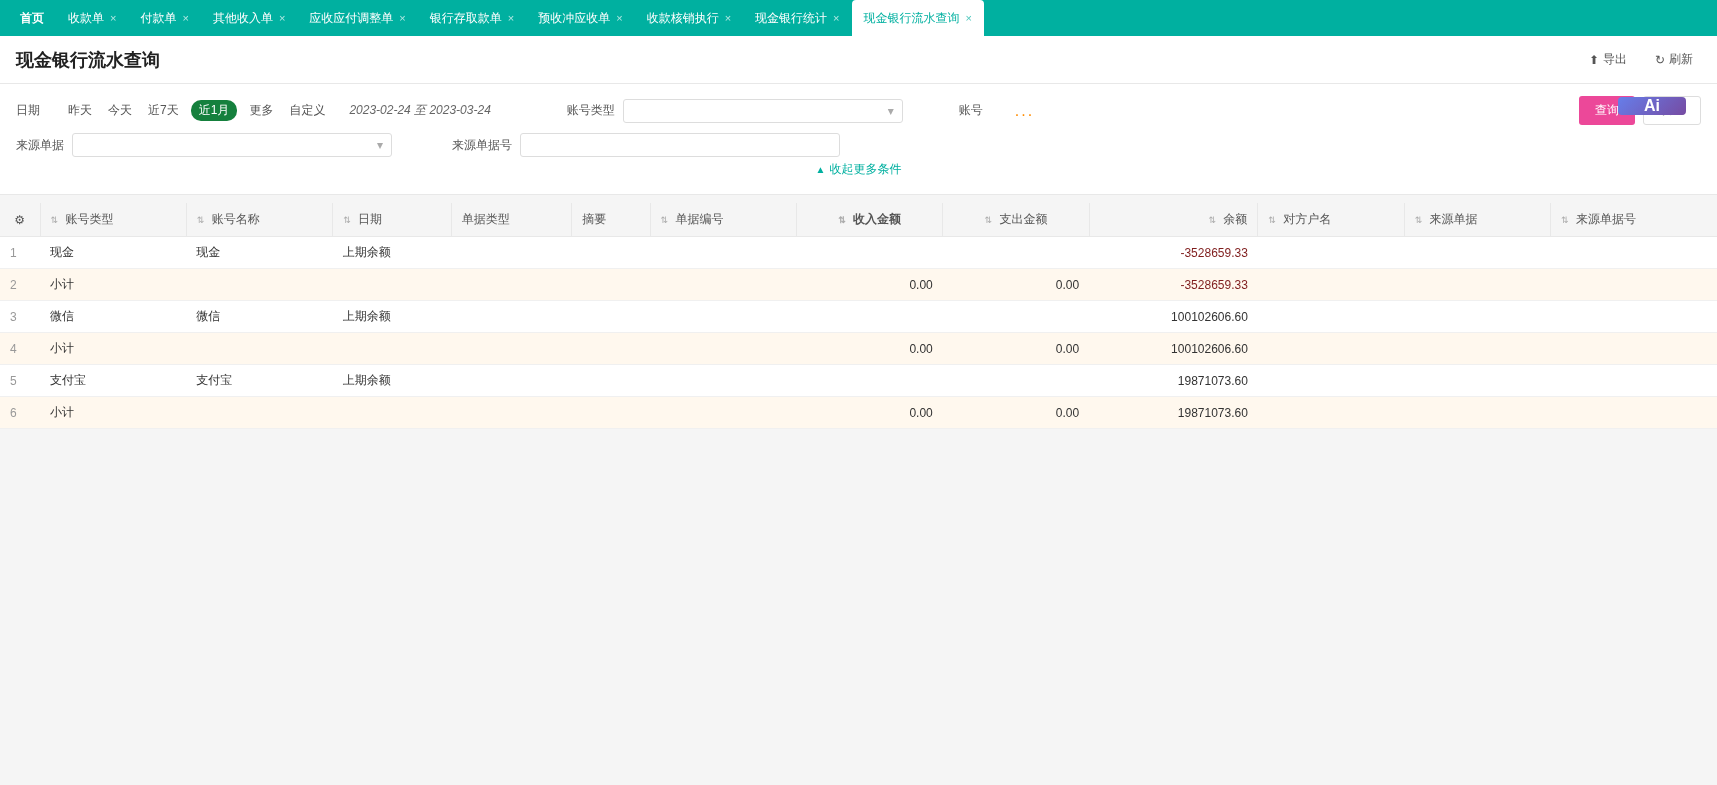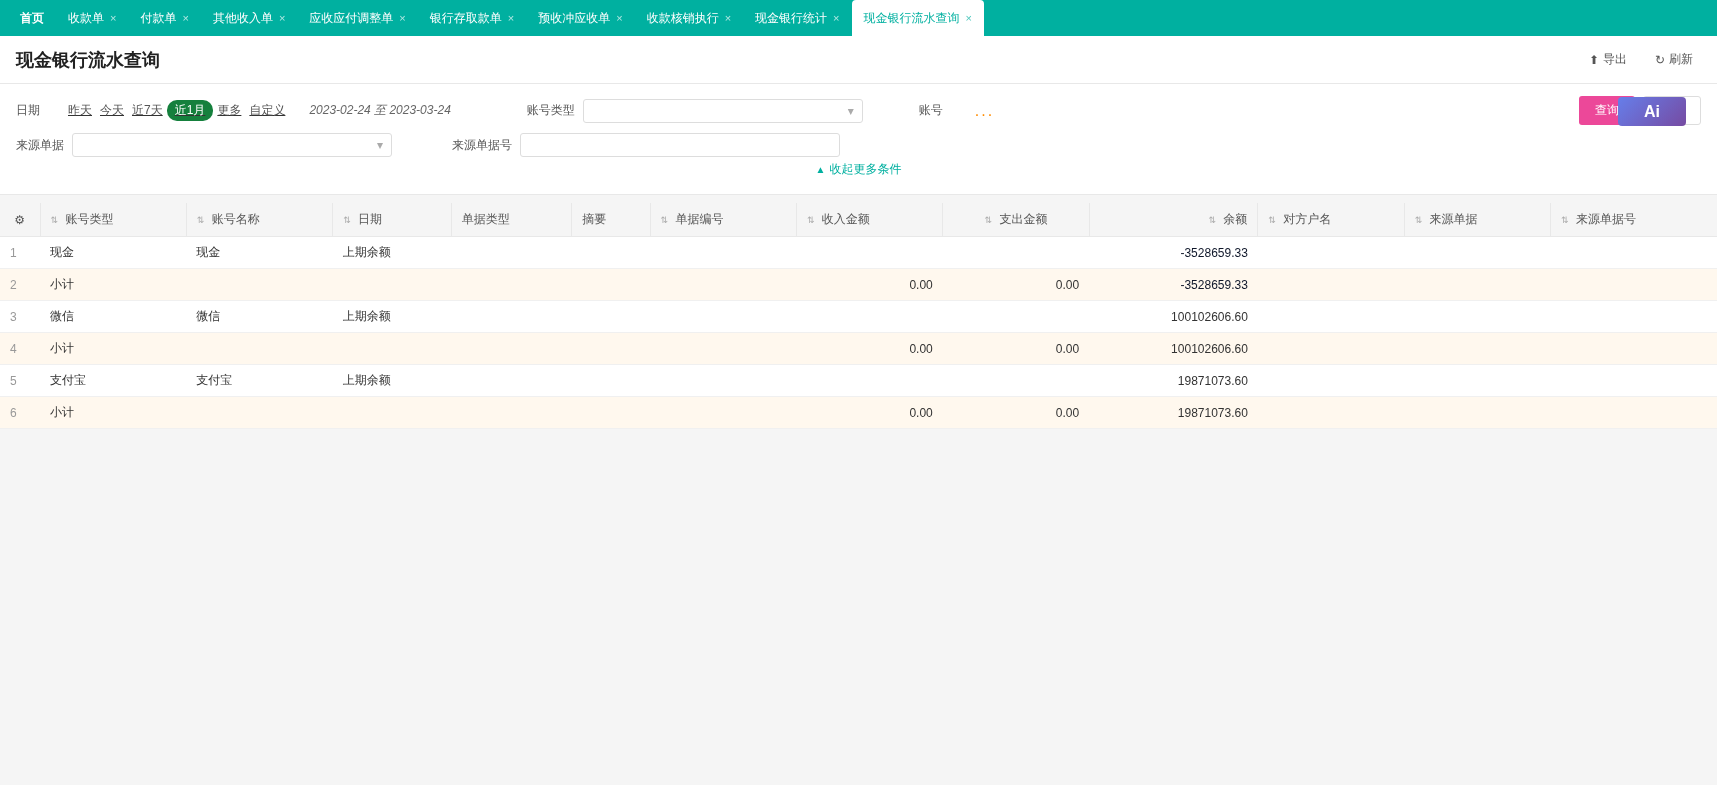--- a/index.html
+++ b/index.html
@@ -70,21 +70,21 @@
     
     .ai-badge {
       position: fixed;
       top: 97px;
       right: 31px;
       background: linear-gradient(135deg, #667eea 0%, #764ba2 100%);
       color: white;
       font-weight: bold;
       font-size: 16px;
       width: 68px;
-      height: 29px;
+      height: 18px;
       display: flex;
       align-items: center;
       justify-content: center;
       border-radius: 4px;
     }
 
     
     .filter-area {
       background: #fff;
       padding: 12px 16px;
@@ -98,21 +98,21 @@
     }
     .filter-label {
       color: #555;
       font-size: 12px;
       white-space: nowrap;
       min-width: 40px;
     }
     .date-options {
       display: flex;
       align-items: flex-start;
-      text-decoration: underline;
+      gap: 8px;
     }
     .date-option {
       color: #555;
       cursor: pointer;
       font-size: 12px;
       padding: 2px 4px;
     }
     .date-option.active {
       background: #15803d;
       color: #fff;
@@ -221,21 +221,21 @@
     thead th .sort-arrows { color: #aaa; font-size: 9px; margin-right: 4px; }
     
     tbody tr { border-bottom: 1px solid #f0f0f0; }
     tbody tr.subtotal { background: #fff8ee; }
     tbody td {
       padding: 7px 10px;
       white-space: nowrap;
       color: #333;
     }
     tbody td.number { text-align: right; }
-    tbody td.negative { color: #0f172a; }
+    tbody td.negative { color: #7f1d1d; }
 
     .row-num { color: #999; }
 
     .filter-row2 {
       display: flex;
       align-items: center;
       gap: 20px;
     }
     .filter-group {
       display: flex;
@@ -379,21 +379,21 @@
         <th>
           <span>单据类型</span>
         </th>
         <th>
           <span>摘要</span>
         </th>
         <th>
           <span class="sort-arrows">⇅</span>
           <span>单据编号</span>
         </th>
-        <th style="text-align:left;">
+        <th style="text-align:center;font-weight:bold;">
           <span class="sort-arrows">⇅</span>
           <span>收入金额</span>
         </th>
         <th style="text-align:center;">
           <span class="sort-arrows">⇅</span>
           <span>支出金额</span>
         </th>
         <th style="text-align:right;">
           <span class="sort-arrows">⇅</span>
           <span>余额</span>

